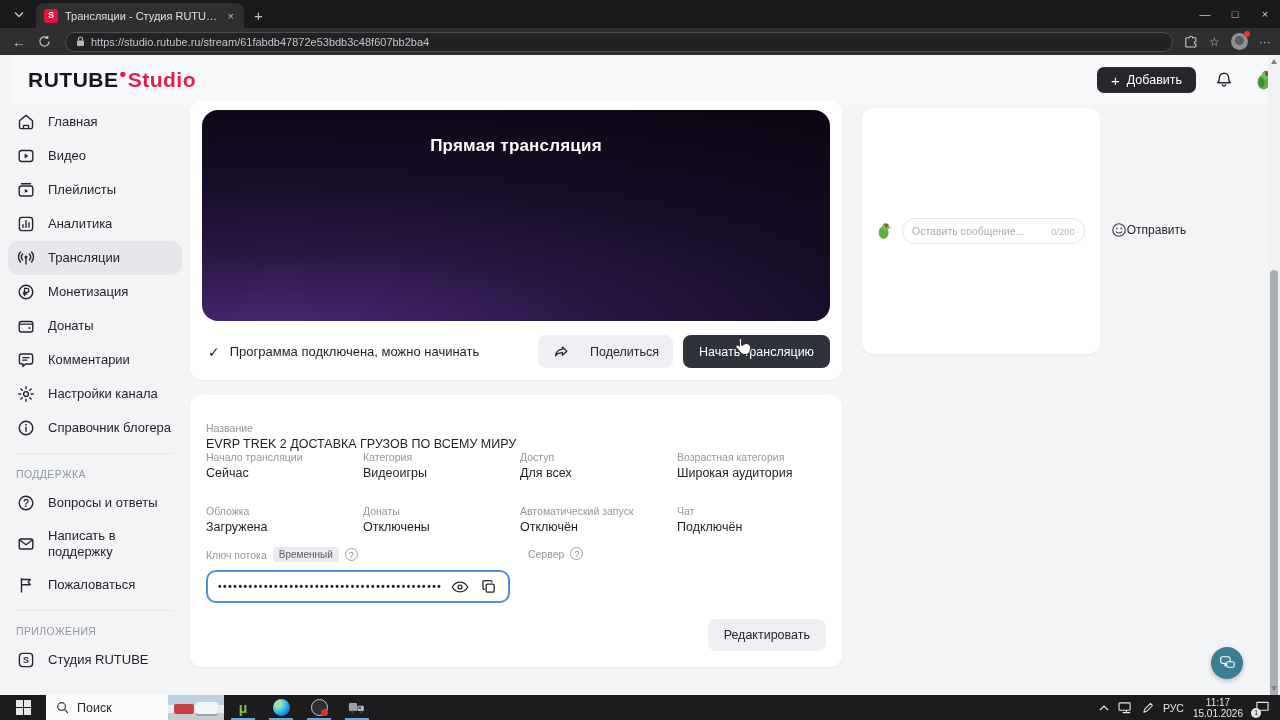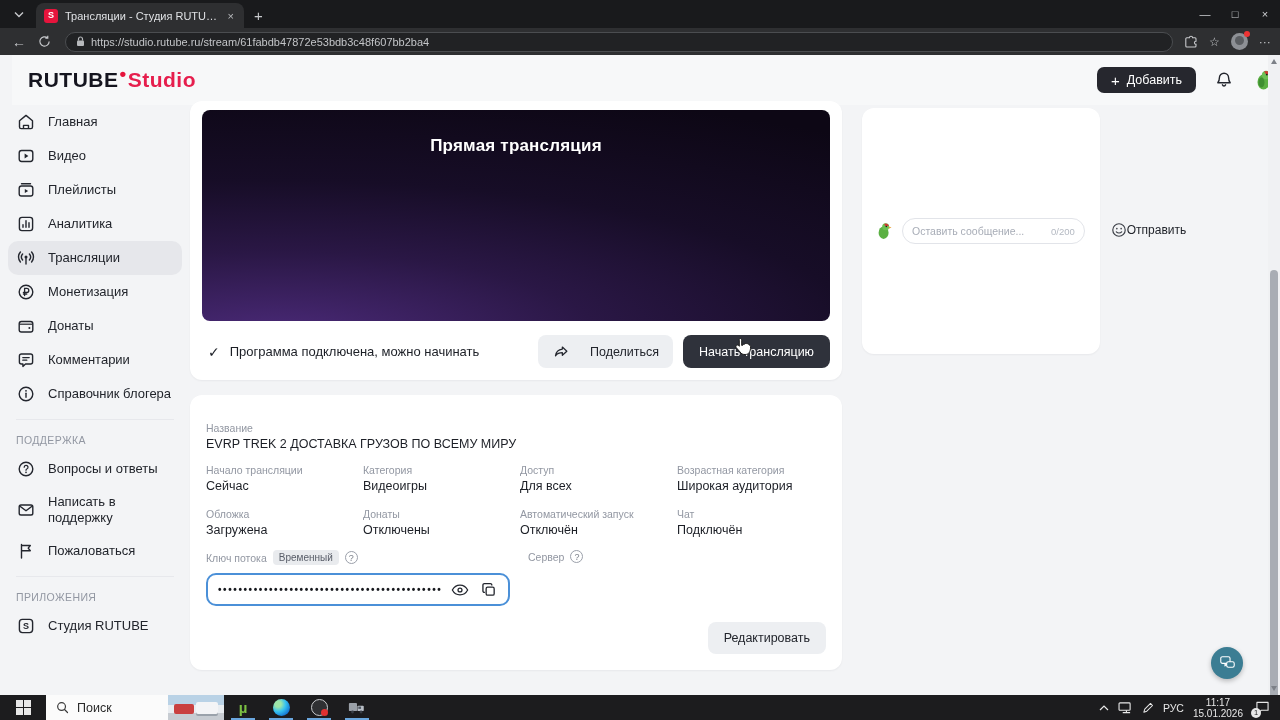--- a/index.html
+++ b/index.html
@@ -45,38 +45,38 @@
   .si.sel{background:#e6e7eb}
   .si.tall{height:48px}
   .si svg{flex:0 0 auto}
   .si .lbl{line-height:1.25}
   .sect{padding:14px 16px 6px;font-size:10.5px;color:#9297a2;letter-spacing:.4px}
   .sdiv{height:1px;background:#e7e8ec;margin:8px 16px 0}
 
   
   .card{position:absolute;background:#fff;border-radius:12px;box-shadow:0 1px 2px rgba(16,24,40,.05)}
   .card1{left:190px;top:101px;width:652px;padding:9px 12px 12px}
-  .video{width:628px;height:211px;border-radius:8px;position:relative;
+  .video{width:628px;height:211px;border-radius:16px;position:relative;
     background:radial-gradient(150% 120% at 12% 108%, #4b2a79 0%, #2a1745 34%, #170d27 62%, #0d0715 100%)}
   .vtitle{position:absolute;left:0;right:0;top:26px;text-align:center;color:#fff;font-size:17px;font-weight:600;letter-spacing:.2px}
   .statusrow{margin-top:14px;display:flex;align-items:center}
   .check{font-size:14px;margin:0 10px 0 6px;color:#1c1f26}
   .statustext{font-size:13px}
   .statusbtns{margin-left:auto;display:flex;gap:10px}
   .btn{height:33px;border-radius:8px;display:flex;align-items:center;justify-content:center;font-size:12.5px}
   .btn.light{background:#edeff2;color:#22252c;padding:0 14px;gap:20px}
   .btn.dark{background:#2f323b;color:#fff;padding:0 16px}
 
   .card2{left:190px;top:395px;width:652px;padding:14px 16px 16px}
   .c2head{display:flex;align-items:center;justify-content:space-between}
   .c2title{font-size:15px;font-weight:600;letter-spacing:.2px}
   .flabel{font-size:10.5px;color:#9297a2}
   .fvalue{font-size:12.5px;color:#1c1f26;margin-top:3px}
   .nameblock{margin-top:13px}
-  .fgrid{margin-top:13px;display:grid;grid-template-columns:157px 157px 157px 157px;row-gap:15px}
+  .fgrid{display:grid;grid-template-columns:157px 157px 157px 157px;row-gap:25px}
   .keysrv{margin-top:13px;display:flex;gap:18px}
   .kcol{width:304px}
   .scol{width:301px}
   .klabelrow{display:flex;align-items:center;gap:6px}
   .badge{background:#e9ebee;border-radius:4px;padding:2px 6px;font-size:10px;color:#585d68}
   .qmark{width:13px;height:13px;border:1px solid #9ba0aa;border-radius:50%;color:#7b8violet08a;color:#7b808a;font-size:9px;display:flex;align-items:center;justify-content:center}
   .inputrow{margin-top:8px;height:33px;border-radius:10px;display:flex;align-items:center;padding:0 10px;gap:8px;background:#fff}
   .keyinput{border:2px solid #4b90d8}
   .srvinput{border:1px solid #d7dade}
   .dots{flex:1;font-size:10px;font-weight:bold;letter-spacing:1.6px;white-space:nowrap;overflow:hidden;color:#14161b}
@@ -255,20 +255,27 @@
     </div>
     <div class="si">
       <svg width="20" height="20" viewBox="0 0 20 20">
           <path d="M5.4 4 h9.2 a2 2 0 0 1 2 2 v6 a2 2 0 0 1 -2 2 H9.5 l-2.6 2.4 V14 H5.4 a2 2 0 0 1 -2-2 V6 a2 2 0 0 1 2-2 z" fill="none" stroke="#23262e" stroke-width="1.4" stroke-linejoin="round"></path>
           <path d="M6.8 7.6 h6.4 M6.8 10.2 h4" stroke="#23262e" stroke-width="1.3" stroke-linecap="round"></path>
         </svg>
       <span class="lbl">Комментарии</span>
     </div>
     <div class="si">
       <svg width="20" height="20" viewBox="0 0 20 20">
+          <circle cx="10" cy="10" r="2.4" fill="none" stroke="#23262e" stroke-width="1.4"></circle>
+          <path d="M10 2.8 v2 M10 15.2 v2 M2.8 10 h2 M15.2 10 h2 M4.9 4.9 l1.4 1.4 M13.7 13.7 l1.4 1.4 M15.1 4.9 l-1.4 1.4 M6.3 13.7 l-1.4 1.4" stroke="#23262e" stroke-width="1.4" stroke-linecap="round"></path>
+        </svg>
+      <span class="lbl">Настройки канала</span>
+    </div>
+    <div class="si">
+      <svg width="20" height="20" viewBox="0 0 20 20">
           <circle cx="10" cy="10" r="6.8" fill="none" stroke="#23262e" stroke-width="1.4"></circle>
           <path d="M10 9.2 v4" stroke="#23262e" stroke-width="1.4" stroke-linecap="round"></path>
           <circle cx="10" cy="6.8" r=".9" fill="#23262e"></circle>
         </svg>
       <span class="lbl">Справочник блогера</span>
     </div>
 
     <div class="sdiv"></div>
     <div class="sect">ПОДДЕРЖКА</div>
 

